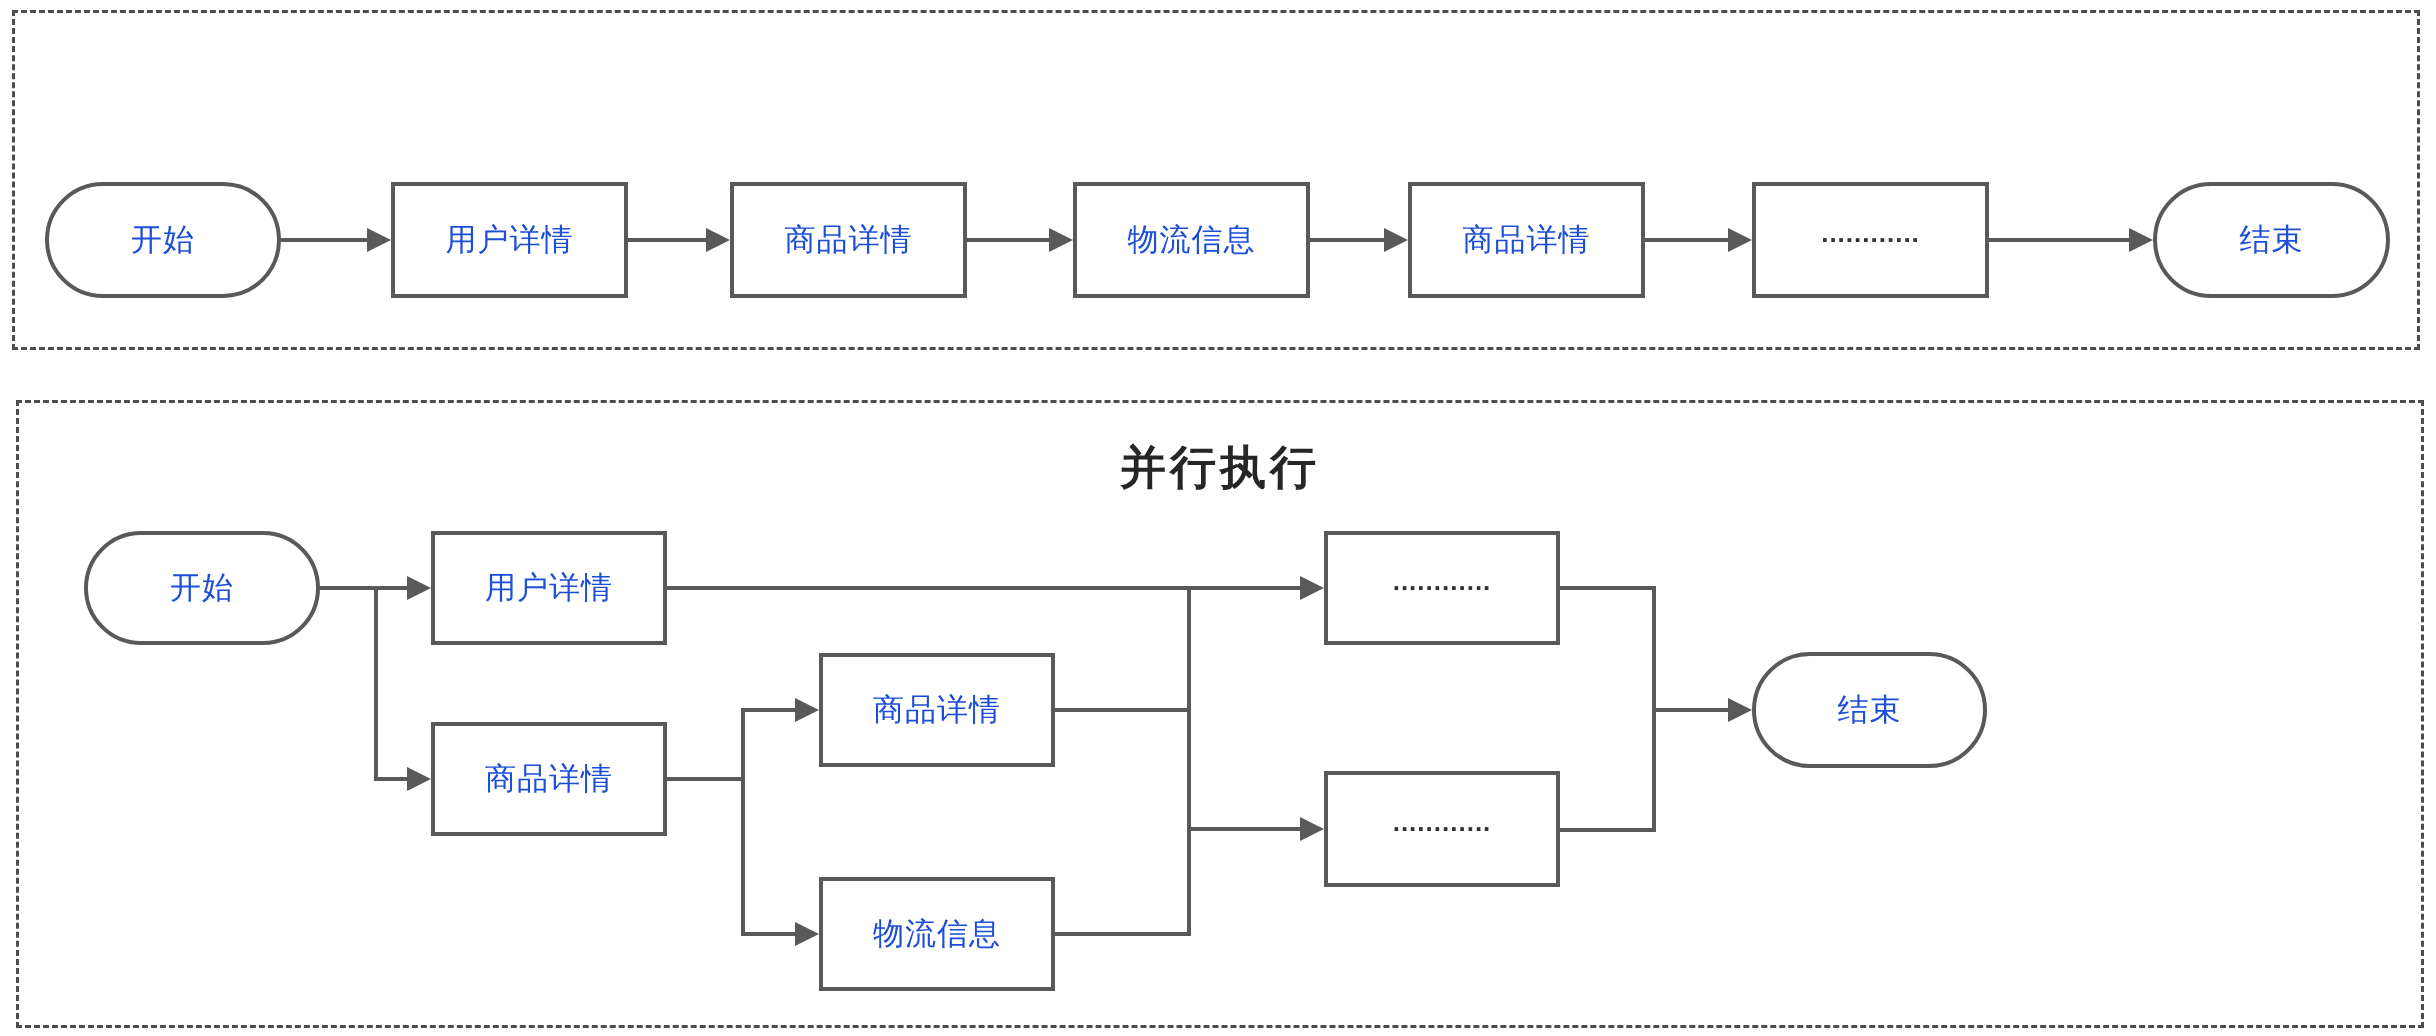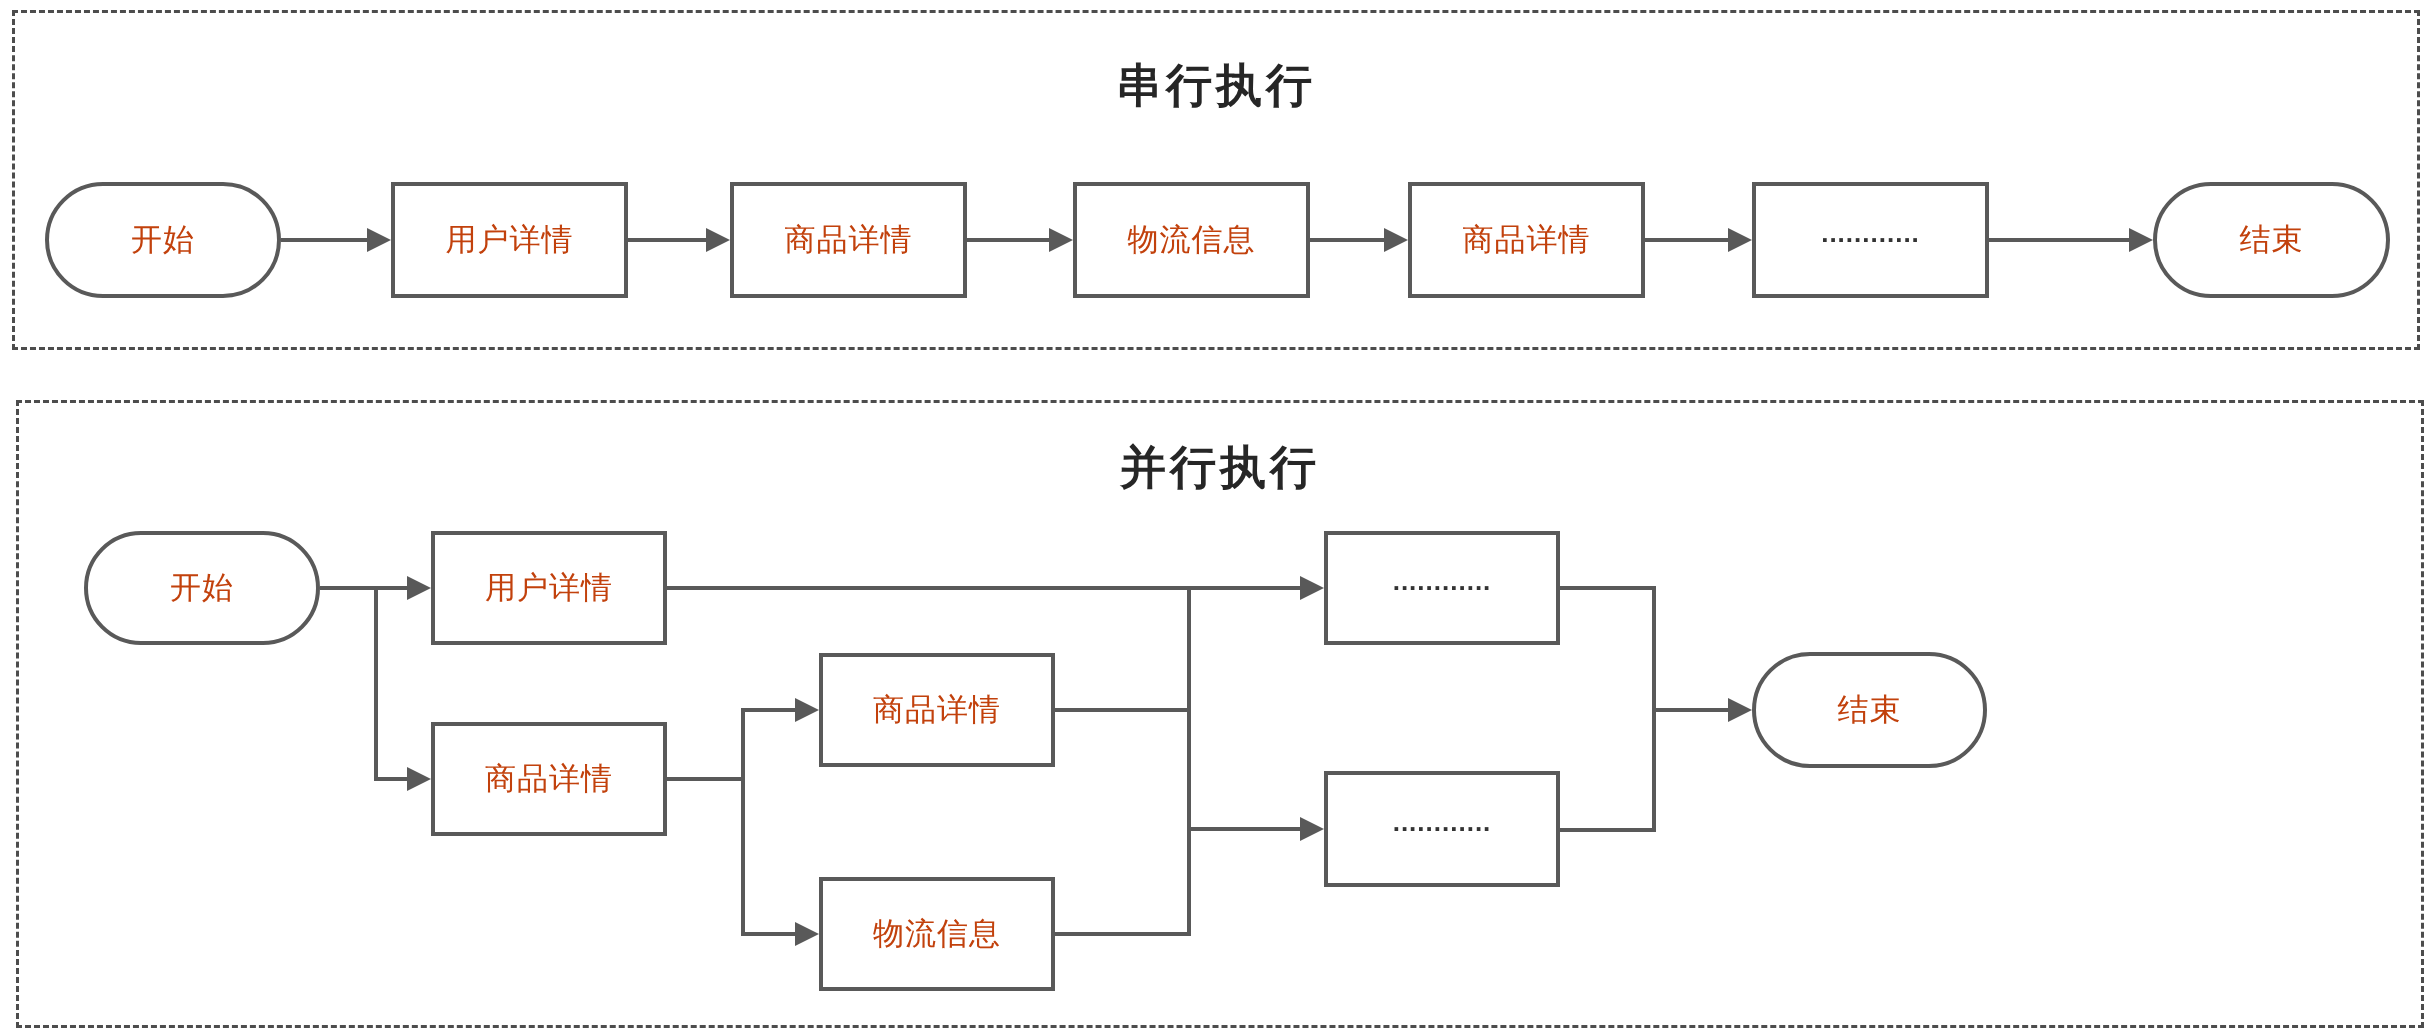--- a/index.html
+++ b/index.html
@@ -8,36 +8,35 @@
 
   .panel{position:absolute;border:3px dashed #4d4d4d;background:#ffffff;box-sizing:border-box;}
   #serial-panel{left:12px;top:10px;width:2408px;height:340px;}
   #parallel-panel{left:16px;top:400px;width:2408px;height:628px;}
 
   .panel-title{position:absolute;left:0;width:100%;text-align:center;
     font-size:46px;font-weight:600;color:#262626;line-height:1.15;letter-spacing:4px;}
 
   .node{position:absolute;box-sizing:border-box;border:4px solid #595959;background:#ffffff;
     display:flex;align-items:center;justify-content:center;
-    font-size:31px;color:#c2410c;letter-spacing:1px;}
+    font-size:31px;color:#1d4ed8;letter-spacing:1px;}
   .pill{border-radius:58px;}
   .dots{font-size:26px;font-weight:700;letter-spacing:1px;padding-bottom:14px;color:#333333;}
 
   .hline{position:absolute;height:4px;background:#595959;}
   .vline{position:absolute;width:4px;background:#595959;}
   .ah{position:absolute;width:0;height:0;border-top:12px solid transparent;
     border-bottom:12px solid transparent;border-left:24px solid #595959;}
 </style>
 </head>
 <body>
 
 <div id="canvas">
 
   <section class="panel" id="serial-panel">
-    <div class="panel-title" style="top:46px;">串行执行</div>
 
     <div class="node pill" style="left:30px;top:169px;width:236px;height:116px;">开始</div>
     <div class="node" style="left:376px;top:169px;width:237px;height:116px;">用户详情</div>
     <div class="node" style="left:715px;top:169px;width:237px;height:116px;">商品详情</div>
     <div class="node" style="left:1058px;top:169px;width:237px;height:116px;">物流信息</div>
     <div class="node" style="left:1393px;top:169px;width:237px;height:116px;">商品详情</div>
     <div class="node dots" style="left:1737px;top:169px;width:237px;height:116px;">............</div>
     <div class="node pill" style="left:2138px;top:169px;width:237px;height:116px;">结束</div>
 
     <div class="hline" style="left:266px;top:225px;width:88px;"></div>

